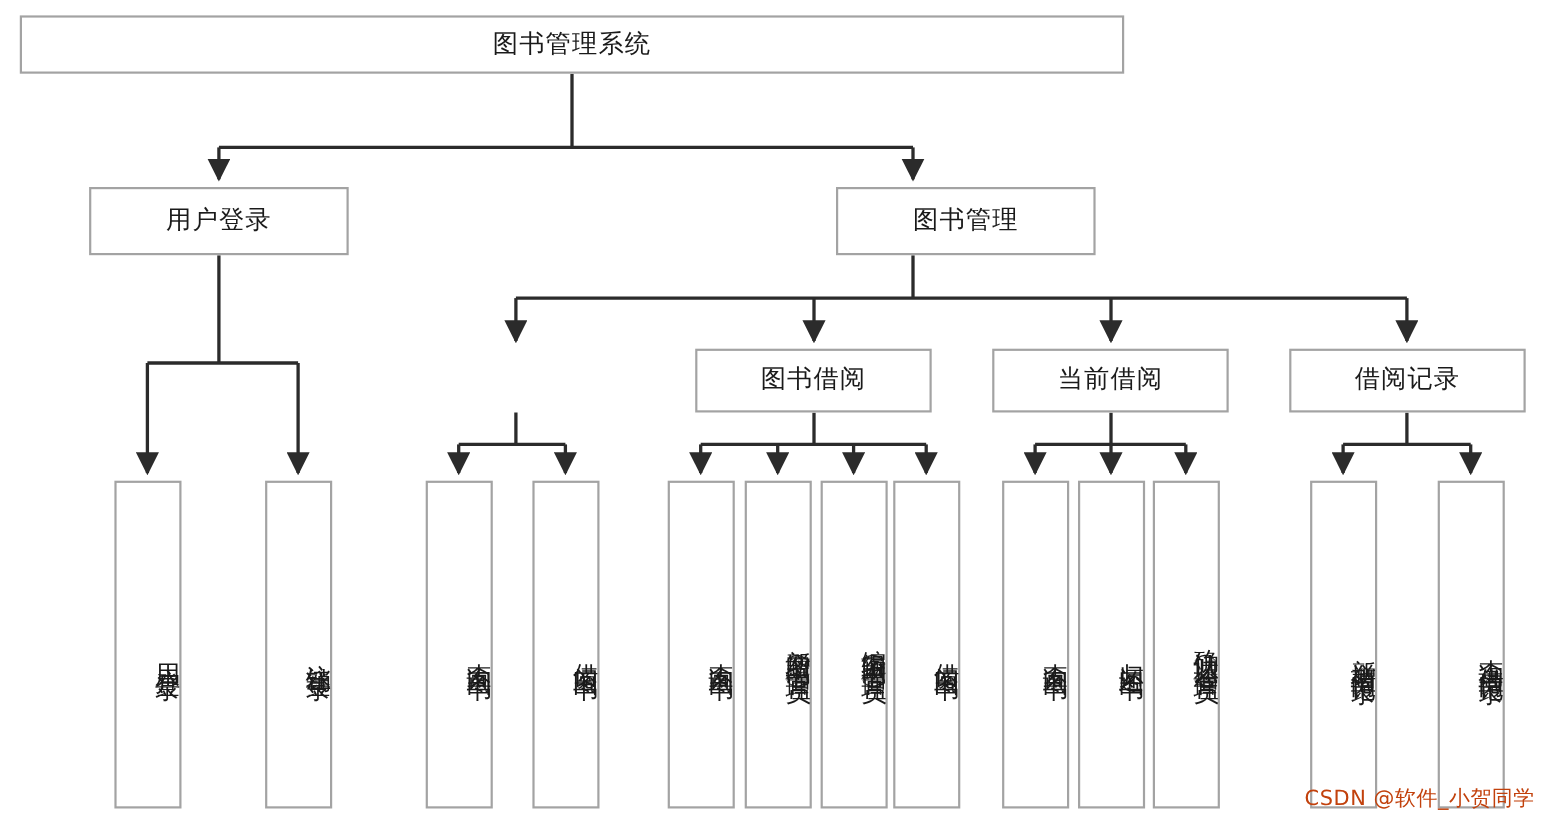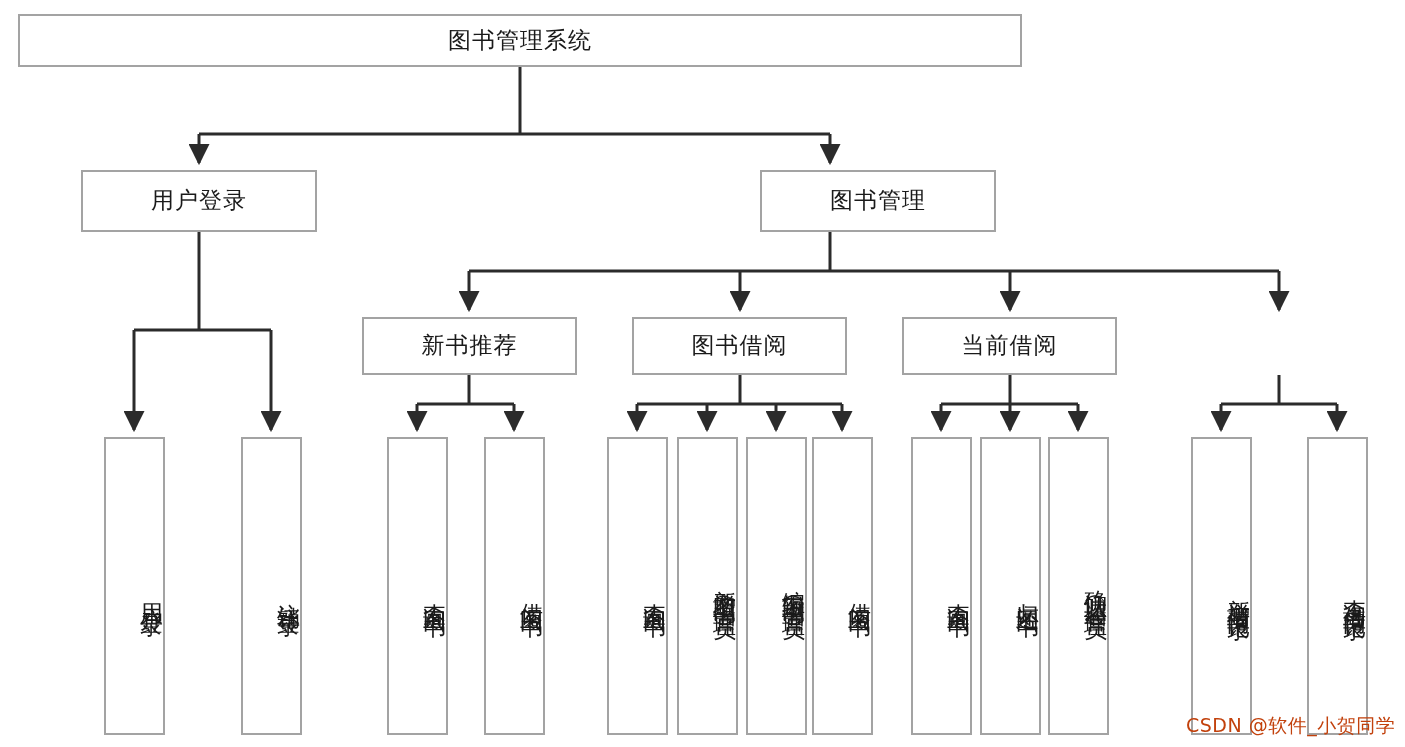--- a/index.html
+++ b/index.html
@@ -116,23 +116,23 @@
       <path d="M 1221 404 L 1221 430" marker-end="url(#arrow)"></path>
       <path d="M 1337 404 L 1337 430" marker-end="url(#arrow)"></path>
     </g>
   </svg>
 
   <div class="node horiz" style="left:18px; top:14px; width:1004px; height:53px;">图书管理系统</div>
 
   <div class="node horiz" style="left:81px; top:170px; width:236px; height:62px;">用户登录</div>
   <div class="node horiz" style="left:728px; top:170px; width:236px; height:62px;margin-left:32px;">图书管理</div>
 
-  <div class="node horiz" style="left:362px; top:317px; width:215px; height:58px;">新书推荐</div>
   <div class="node horiz" style="left:902px; top:317px; width:215px; height:58px;">当前借阅</div>
   <div class="node horiz" style="left:632px; top:317px; width:215px; height:58px;">图书借阅</div>
+  <div class="node horiz" style="left:1172px; top:317px; width:215px; height:58px;">借阅记录</div>
 
   <div class="node vert" style="left:104px; top:437px; width:61px; height:298px;">用户登录</div>
   <div class="node vert" style="left:241px; top:437px; width:61px; height:298px;">注销登录</div>
 
   <div class="node vert" style="left:387px; top:437px; width:61px; height:298px;">查询图书</div>
   <div class="node vert" style="left:484px; top:437px; width:61px; height:298px;">借阅图书</div>
 
   <div class="node vert" style="left:607px; top:437px; width:61px; height:298px;">查询图书</div>
   <div class="node vert taller" style="left:677px; top:437px; width:61px; height:298px;">新增图书（管理员）</div>
   <div class="node vert taller" style="left:746px; top:437px; width:61px; height:298px;">编辑图书（管理员）</div>

